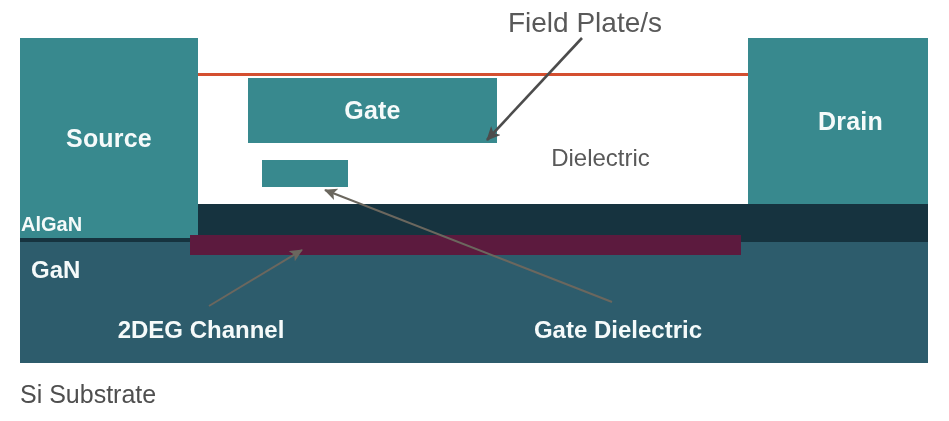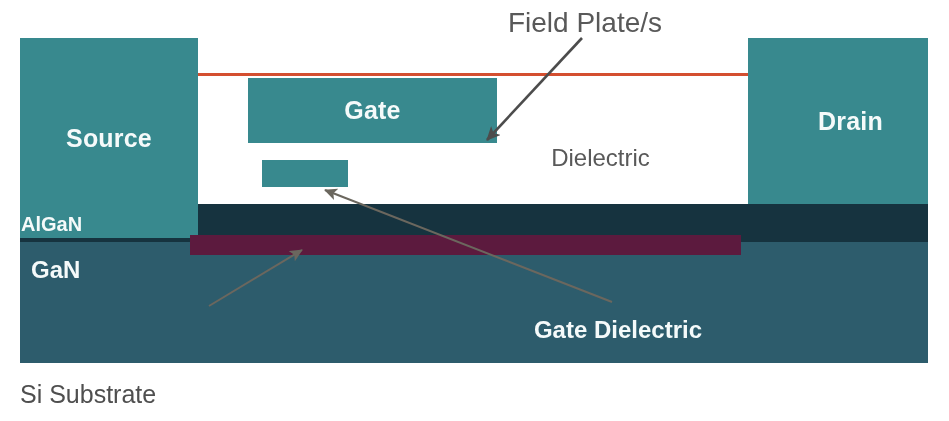--- a/index.html
+++ b/index.html
@@ -81,20 +81,21 @@
   </div>
 
   <div id="algan-layer" class="layer"></div>
   <div id="gan-layer" class="layer"></div>
   <div id="deg-bar" class="layer"></div>
 
   <div id="field-plate-label" class="txt">Field Plate/s</div>
   <div id="dielectric-label" class="txt">Dielectric</div>
   <div id="algan-label" class="txt">AlGaN</div>
   <div id="gan-label" class="txt">GaN</div>
+  <div id="deg-label" class="txt">2DEG Channel</div>
   <div id="gate-dielectric-label" class="txt">Gate Dielectric</div>
   <div id="si-substrate-label" class="txt">Si Substrate</div>
 
   <svg id="arrow-overlay" class="abs" viewBox="0 0 949 421" xmlns="http://www.w3.org/2000/svg">
     <defs>
       <marker id="ah-dark" markerUnits="userSpaceOnUse" markerWidth="15" markerHeight="13" refX="13" refY="6.5" orient="auto">
         <path id="ah-dark-path" d="M0,0 L14,6.5 L0,13 L3.5,6.5 z"></path>
       </marker>
       <marker id="ah-light" markerUnits="userSpaceOnUse" markerWidth="14" markerHeight="12" refX="12" refY="6" orient="auto">
         <path id="ah-light-path" d="M0,0 L13,6 L0,12 L3,6 z"></path>

